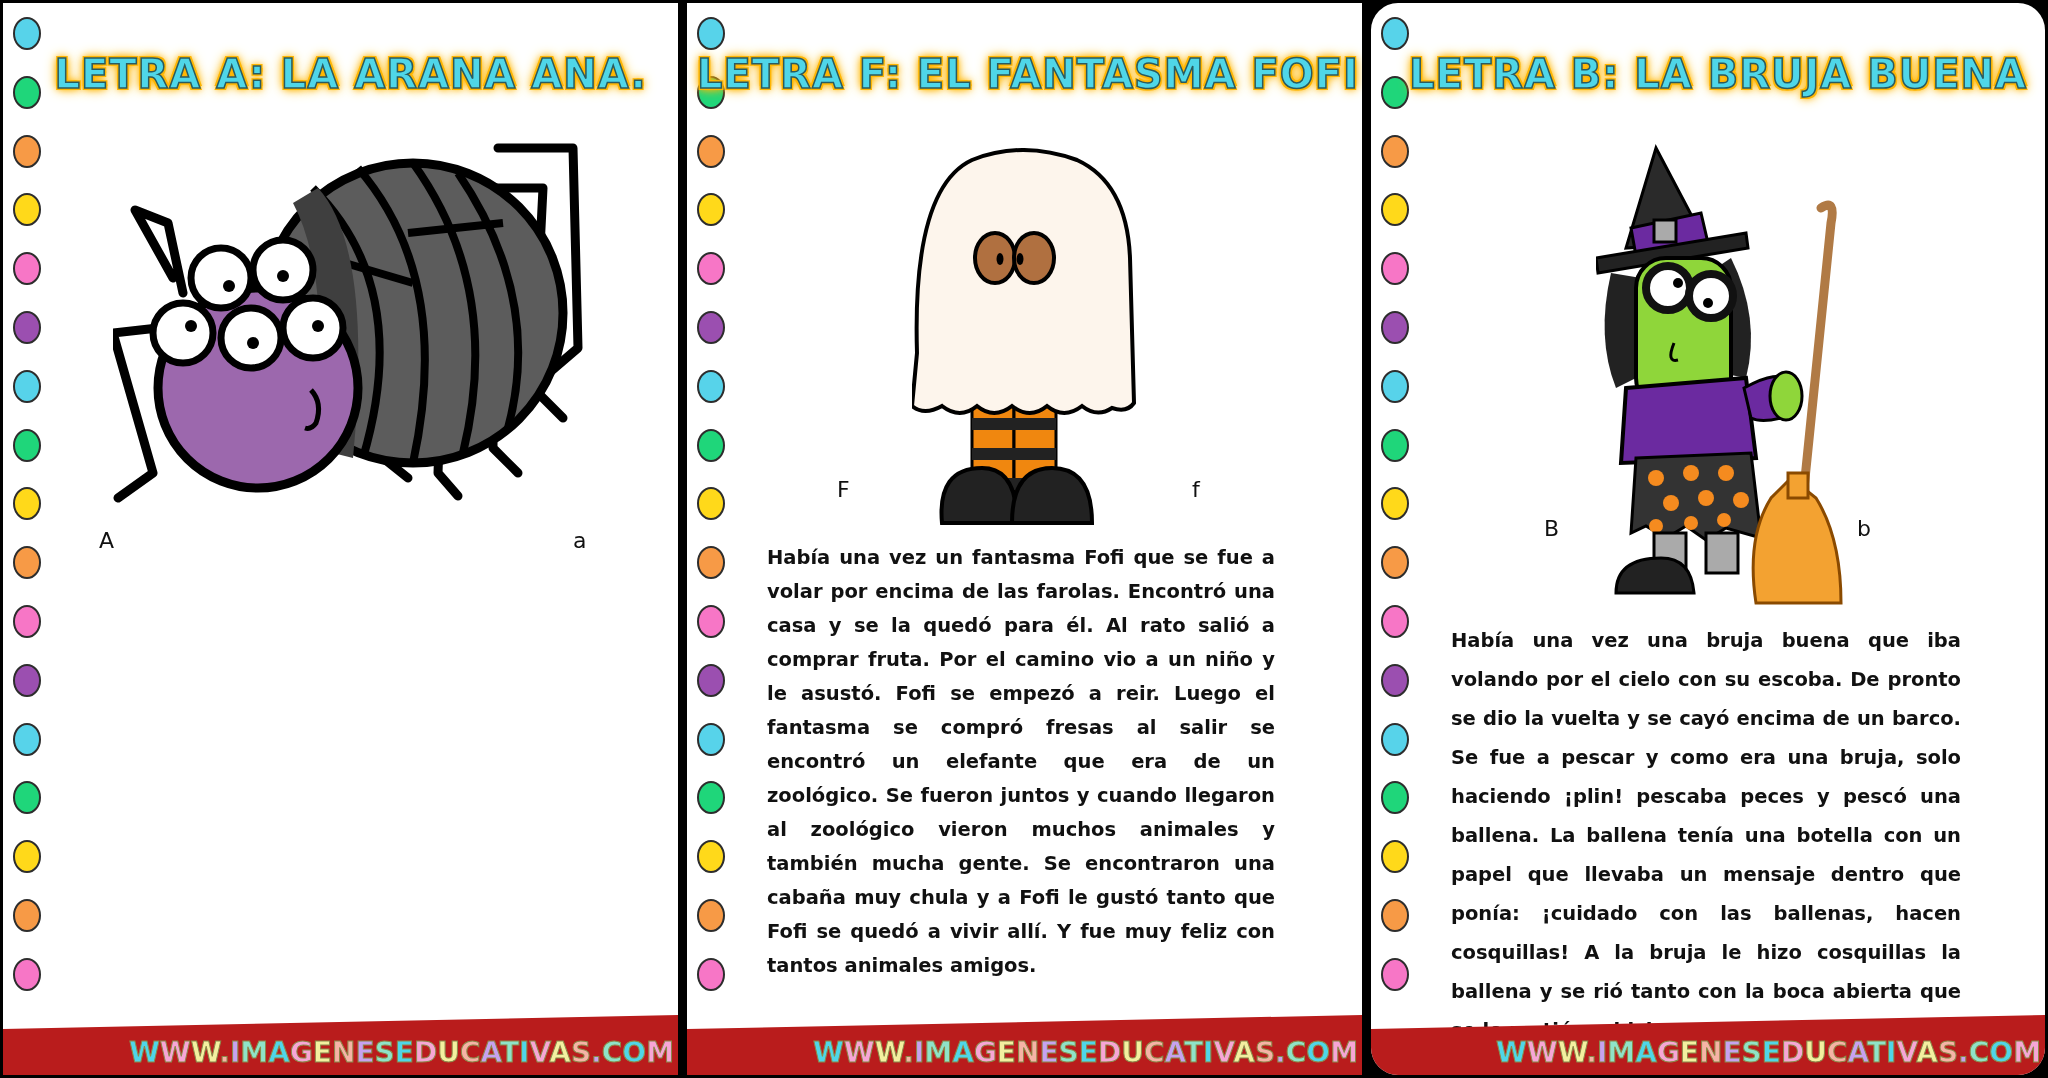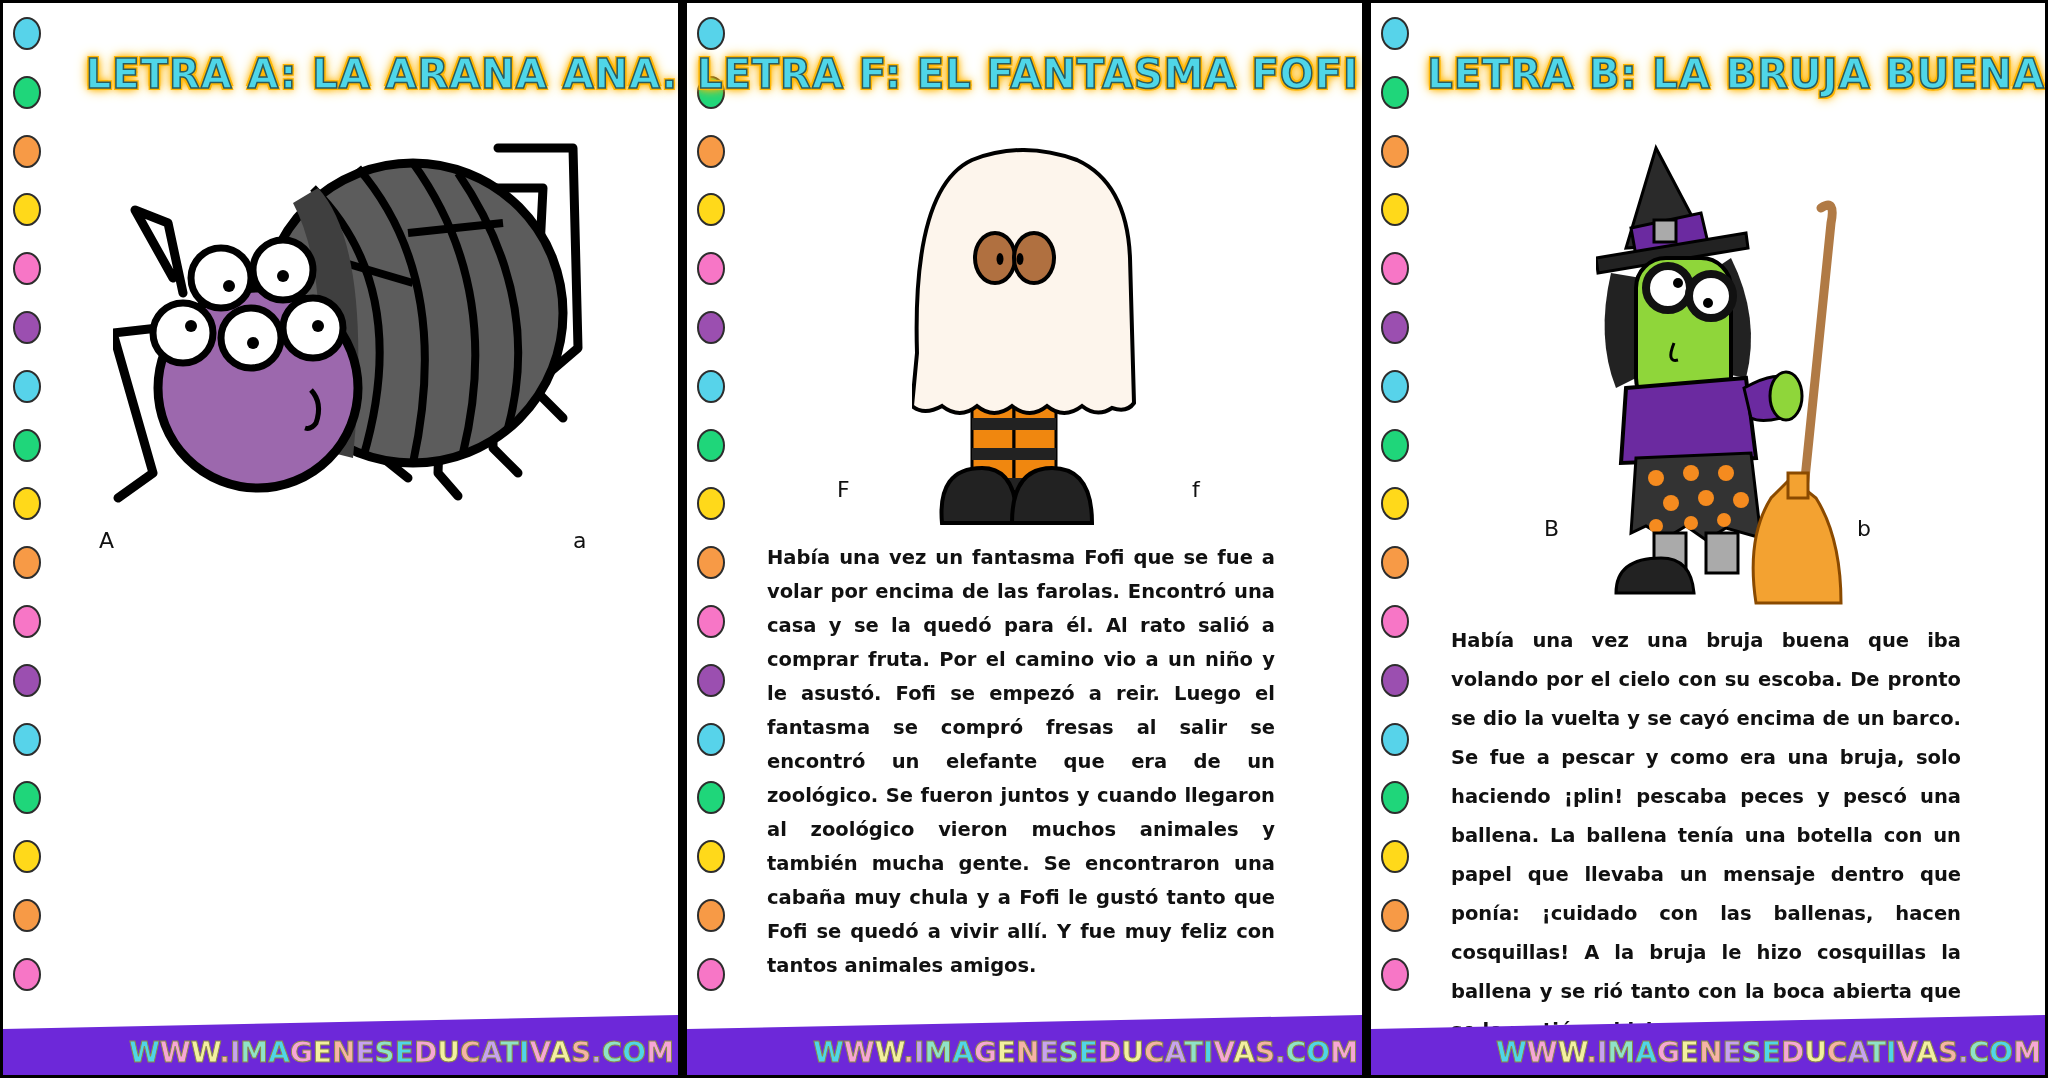--- a/index.html
+++ b/index.html
@@ -6,34 +6,34 @@
   body {
     width:2048px; height:1078px; background:#000; overflow:hidden;
     position:relative; font-family:"DejaVu Sans", sans-serif;
   }
   .panel {
     position:absolute; top:3px; width:675px; height:1072px;
     background:#fff; overflow:hidden;
   }
   .p1 { left:3px; }
   .p2 { left:687px; }
-  .p3 { left:1371px; width:674px; }
+  .p3 { left:1371px; width:674px;border-radius:27px; }
 
   .dots { position:absolute; left:6px; top:14px; width:36px; height:990px; }
   .dot {
     position:absolute; left:4px; width:28px; height:33px; border-radius:50%;
     border:2px solid #2d2d2d; box-sizing:border-box;
   }
   .dot::after {
     content:""; position:absolute; left:-5px; top:3px; width:27px; height:30px;
     border-radius:50%; background:inherit; z-index:-1; opacity:0.9;
   }
 
   .title {
-    position:absolute; top:48px; left:0; right:0; text-align:right;
+    position:absolute; top:48px; left:0; right:0; text-align:center;
     font-family:"DejaVu Sans", sans-serif; font-weight:bold; font-size:40px;
     letter-spacing:1px; color:#4fd6e8;
     -webkit-text-stroke:1.5px #2b5b5e;
     text-shadow:0 0 6px #ffb400, 0 0 10px #ffb400, 0 0 14px #ffc21a, 2px 2px 0 #ffb400, -2px -2px 0 #ffb400, 2px -2px 0 #ffb400, -2px 2px 0 #ffb400;
     white-space:nowrap;
   }
   .p1 .title { padding-left:20px; }
   .p2 .title { padding-left:10px; }
   .p3 .title { padding-left:20px; }
 
@@ -41,21 +41,21 @@
   .letter {
     position:absolute; font-family:"DejaVu Sans", sans-serif; font-size:22px; color:#111;
   }
   .story {
     position:absolute; font-family:"DejaVu Sans", sans-serif; font-size:19.5px;
     line-height:39px; color:#111; text-align:justify;
   }
   .story p { margin:0 0 12px 0;font-weight:bold; }
 
   .footer {
-    position:absolute; left:0; right:0; bottom:0; height:60px; background:#6d28d9;
+    position:absolute; left:0; right:0; bottom:0; height:60px; background:#b91c1c;
     clip-path:polygon(0 14px, 100% 0, 100% 100%, 0 100%);
   }
   .footer-text {
     position:absolute; right:4px; bottom:6px; font-family:"DejaVu Sans", sans-serif;
     font-weight:bold; font-size:28px; letter-spacing:0px; white-space:nowrap;
     -webkit-text-stroke:1px #8a8a4a;
   }
   .footer-text span:nth-child(6n+1){ color:#4fd6e8; }
   .footer-text span:nth-child(6n+2){ color:#f7a6d6; }
   .footer-text span:nth-child(6n+3){ color:#f3f0a0; }

